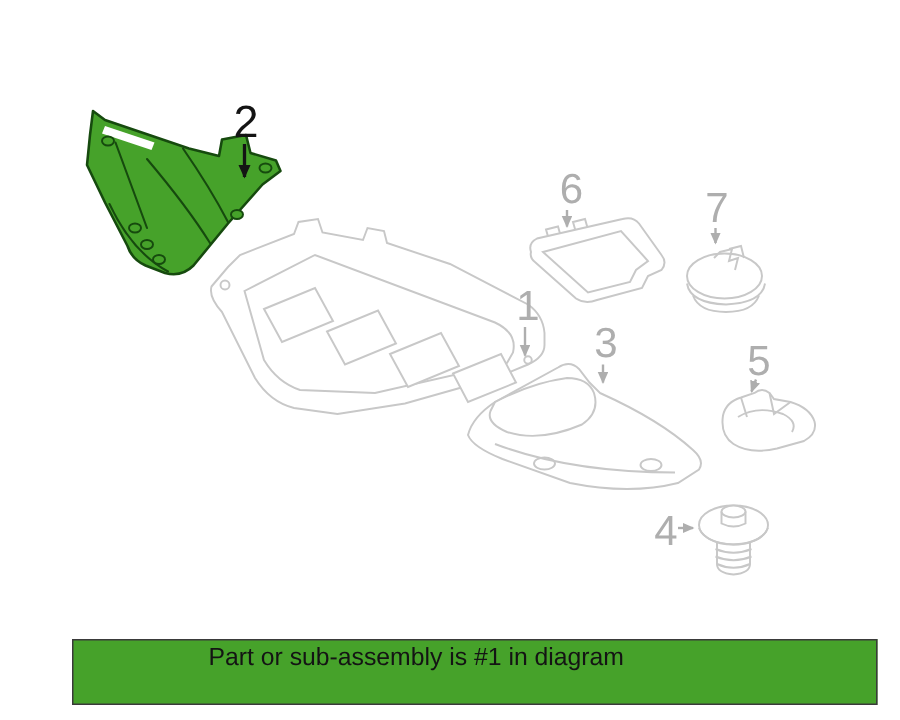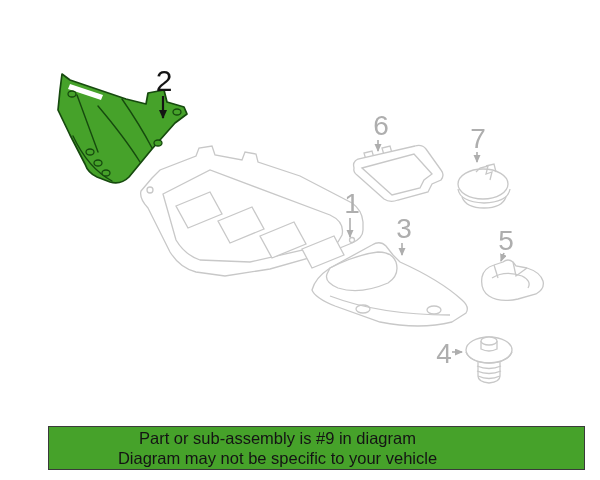--- a/index.html
+++ b/index.html
@@ -147,16 +147,15 @@
       <text class="num num-gray" x="506" y="250">5</text>
       <line class="arrow-gray" x1="504" y1="253" x2="501" y2="261"></line>
     </g>
     <g>
       <text class="num num-gray" x="444" y="363">4</text>
       <line class="arrow-gray" x1="452" y1="352" x2="462" y2="352"></line>
     </g>
   </svg>
 
   <div class="caption">
-    <div>Part or sub-assembly is #9 in diagram</div>
-    <div>Diagram may not be specific to your vehicle</div>
+    <div>Part or sub-assembly is #1 in diagram</div>
   </div>
 </div>
 
 </body></html>

